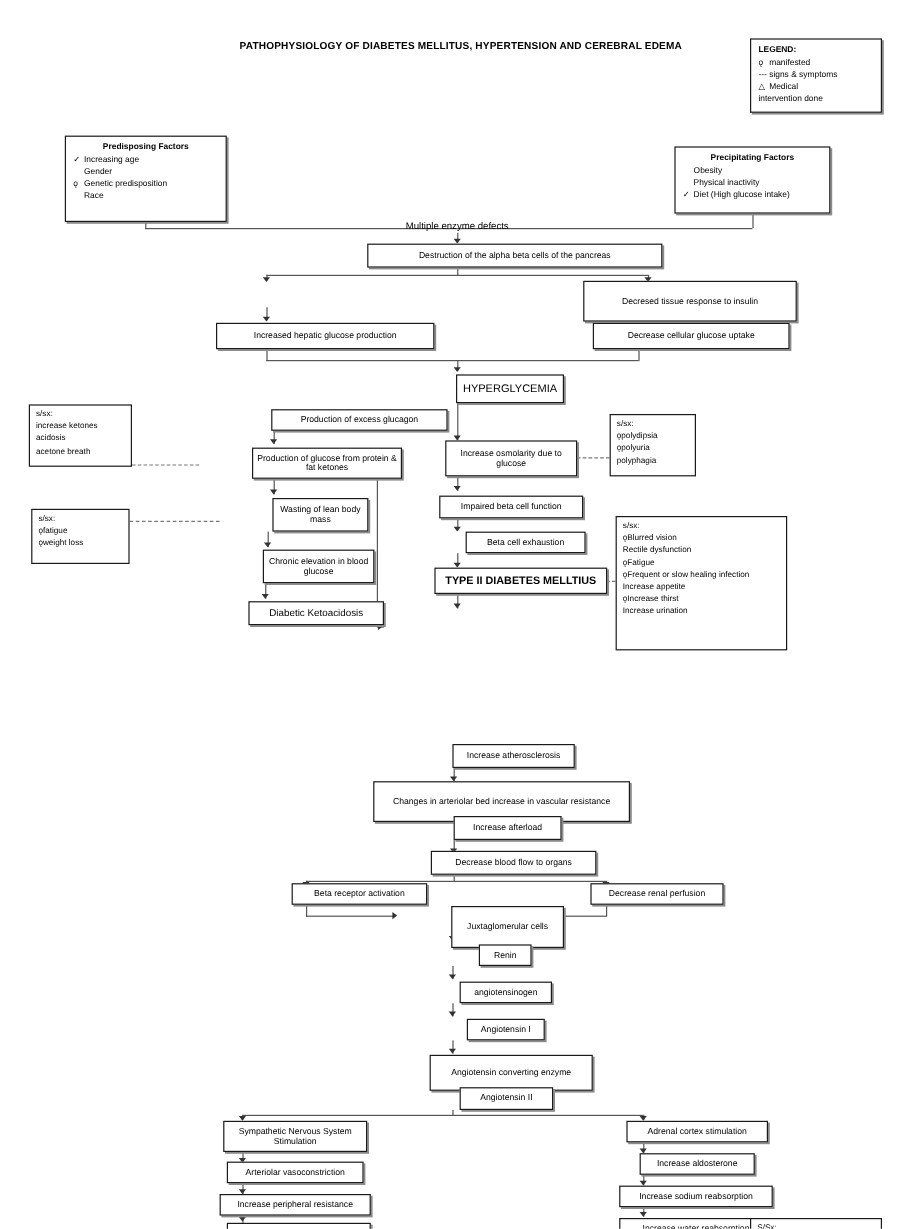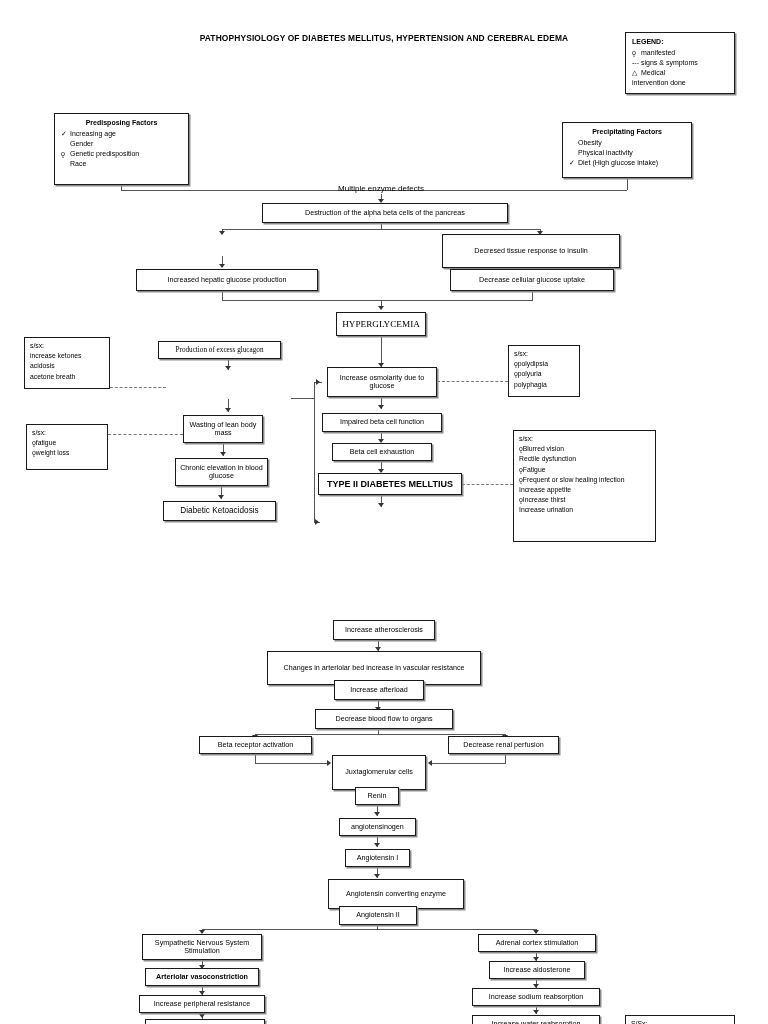--- a/index.html
+++ b/index.html
@@ -18,21 +18,21 @@
     border:1px solid #1a1a1a;
     background:#fff;
     box-sizing:border-box;
     display:flex;align-items:center;justify-content:center;
     text-align:center;
     line-height:1.18;
     font-size:7.2px;
     padding:1px 3px;
     z-index:3;
   }
-  .box.shadow{box-shadow:1.5px 1.5px 0 #8c8c8c;}
+  .box.shadow{box-shadow:1.5px 1.5px 0 #8c8c8c;margin-left:44px;}
   .box.thick{border-width:1.4px;}
   .box.big{font-size:9.2px;}
   .box.bold{font-weight:bold;}
   .plain{
     position:absolute;
     font-size:8px;
     text-align:center;
     z-index:3;
     background:transparent;
   }
@@ -162,28 +162,29 @@
 
   <div class="box shadow" style="left:136px;top:269px;width:182px;height:22px;">Increased hepatic glucose production</div>
   <div class="box shadow" style="left:450px;top:269px;width:164px;height:22px;">Decrease cellular glucose uptake</div>
 
   <div class="vline" style="left:222px;top:291px;height:10px;"></div>
   <div class="vline" style="left:532px;top:291px;height:10px;"></div>
   <div class="hline" style="left:222px;top:300px;width:310px;"></div>
   <div class="vline" style="left:381px;top:300px;height:9px;"></div>
   <div class="arw" style="left:377.8px;top:306px;"></div>
 
-  <div class="box shadow big" style="left:336px;top:312px;width:90px;height:24px;font-family:Liberation Serif, serif;">HYPERGLYCEMIA</div>
+  <div class="box shadow big" style="left:336px;top:312px;width:90px;height:24px;">HYPERGLYCEMIA</div>
   <div class="vline" style="left:381px;top:336px;height:31px;"></div>
   <div class="arw" style="left:377.8px;top:363px;"></div>
 
-  <div class="box shadow" style="left:158px;top:341px;width:123px;height:18px;font-family:Liberation Serif, serif;">Production of excess glucagon</div>
+  <div class="box shadow" style="left:182px;top:341px;width:147px;height:18px;">Production of excess glucagon</div>
   <div class="vline" style="left:228px;top:359px;height:11px;"></div>
   <div class="arw" style="left:224.8px;top:366px;"></div>
 
+  <div class="box shadow" style="left:166px;top:373px;width:125px;height:26px;">Production of glucose from protein &amp; fat ketones</div>
   <div class="vline" style="left:228px;top:399px;height:13px;"></div>
   <div class="arw" style="left:224.8px;top:408px;"></div>
 
   <div class="box shadow" style="left:183px;top:415px;width:80px;height:28px;">Wasting of lean body mass</div>
   <div class="vline" style="left:223px;top:443px;height:13px;"></div>
   <div class="arw" style="left:219.8px;top:452px;"></div>
 
   <div class="box shadow" style="left:175px;top:458px;width:93px;height:28px;">Chronic elevation in blood glucose</div>
   <div class="vline" style="left:221px;top:486px;height:13px;"></div>
   <div class="arw" style="left:217.8px;top:495px;"></div>
@@ -191,21 +192,21 @@
   <div class="box shadow" style="left:163px;top:501px;width:113px;height:20px;font-size:8.2px;">Diabetic Ketoacidosis</div>
 
   <div class="box shadow" style="left:327px;top:367px;width:110px;height:30px;">Increase osmolarity due to glucose</div>
   <div class="vline" style="left:381px;top:397px;height:12px;"></div>
   <div class="arw" style="left:377.8px;top:405px;"></div>
 
   <div class="box shadow" style="left:322px;top:413px;width:120px;height:19px;">Impaired beta cell function</div>
   <div class="vline" style="left:381px;top:432px;height:10px;"></div>
   <div class="arw" style="left:377.8px;top:439px;"></div>
 
-  <div class="box shadow" style="left:332px;top:443px;width:100px;height:18px;">Beta cell exhaustion</div>
+  <div class="box shadow" style="left:344px;top:443px;width:100px;height:18px;">Beta cell exhaustion</div>
   <div class="vline" style="left:381px;top:461px;height:11px;"></div>
   <div class="arw" style="left:377.8px;top:469px;"></div>
 
   <div class="box shadow thick bold" style="left:318px;top:473px;width:144px;height:22px;font-size:9px;">TYPE II DIABETES MELLTIUS</div>
   <div class="vline" style="left:381px;top:495px;height:12px;"></div>
   <div class="arw" style="left:377.8px;top:503px;"></div>
 
 
   <div class="hline" style="left:291px;top:398px;width:24px;"></div>
   <div class="vline" style="left:314px;top:382px;height:140px;"></div>
@@ -289,38 +290,38 @@
   <div class="arw" style="left:373.8px;top:812px;"></div>
 
   <div class="box shadow" style="left:339px;top:818px;width:77px;height:18px;">angiotensinogen</div>
   <div class="vline" style="left:377px;top:836px;height:11px;"></div>
   <div class="arw" style="left:373.8px;top:843px;"></div>
 
   <div class="box shadow" style="left:345px;top:849px;width:65px;height:18px;">Angiotensin I</div>
   <div class="vline" style="left:377px;top:867px;height:11px;"></div>
   <div class="arw" style="left:373.8px;top:874px;"></div>
 
-  <div class="box shadow" style="left:328px;top:879px;width:136px;height:30px;">Angiotensin converting enzyme</div>
+  <div class="box shadow" style="left:314px;top:879px;width:136px;height:30px;">Angiotensin converting enzyme</div>
   <div class="vline" style="left:377px;top:897px;height:11px;"></div>
   <div class="arw" style="left:373.8px;top:904px;"></div>
 
   <div class="box shadow" style="left:339px;top:906px;width:78px;height:19px;">Angiotensin II</div>
 
   <div class="vline" style="left:377px;top:925px;height:5px;"></div>
   <div class="hline" style="left:202px;top:929px;width:334px;"></div>
   <div class="vline" style="left:202px;top:929px;height:4px;"></div>
   <div class="arw" style="left:198.8px;top:930px;"></div>
   <div class="vline" style="left:536px;top:929px;height:4px;"></div>
   <div class="arw" style="left:532.8px;top:930px;"></div>
 
   <div class="box shadow" style="left:142px;top:934px;width:120px;height:26px;">Sympathetic Nervous System Stimulation</div>
   <div class="vline" style="left:202px;top:960px;height:9px;"></div>
   <div class="arw" style="left:198.8px;top:965px;"></div>
 
-  <div class="box shadow" style="left:145px;top:968px;width:114px;height:18px;font-weight:bold;">Arteriolar vasoconstriction</div>
+  <div class="box shadow" style="left:145px;top:968px;width:114px;height:18px;">Arteriolar vasoconstriction</div>
   <div class="vline" style="left:202px;top:986px;height:9px;"></div>
   <div class="arw" style="left:198.8px;top:991px;"></div>
 
   <div class="box shadow" style="left:139px;top:995px;width:126px;height:18px;">Increase peripheral resistance</div>
   <div class="vline" style="left:202px;top:1013px;height:7px;"></div>
   <div class="arw" style="left:198.8px;top:1014px;"></div>
   <div class="box shadow" style="left:145px;top:1019px;width:120px;height:18px;"></div>
 
   <div class="box shadow" style="left:478px;top:934px;width:118px;height:18px;">Adrenal cortex stimulation</div>
   <div class="vline" style="left:536px;top:952px;height:9px;"></div>

